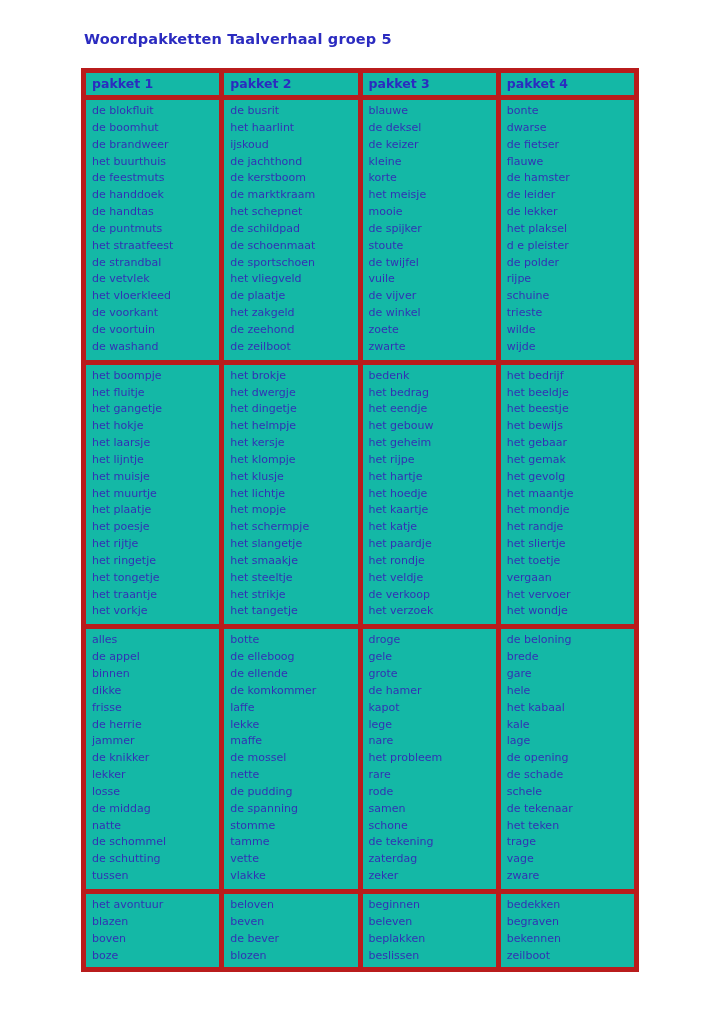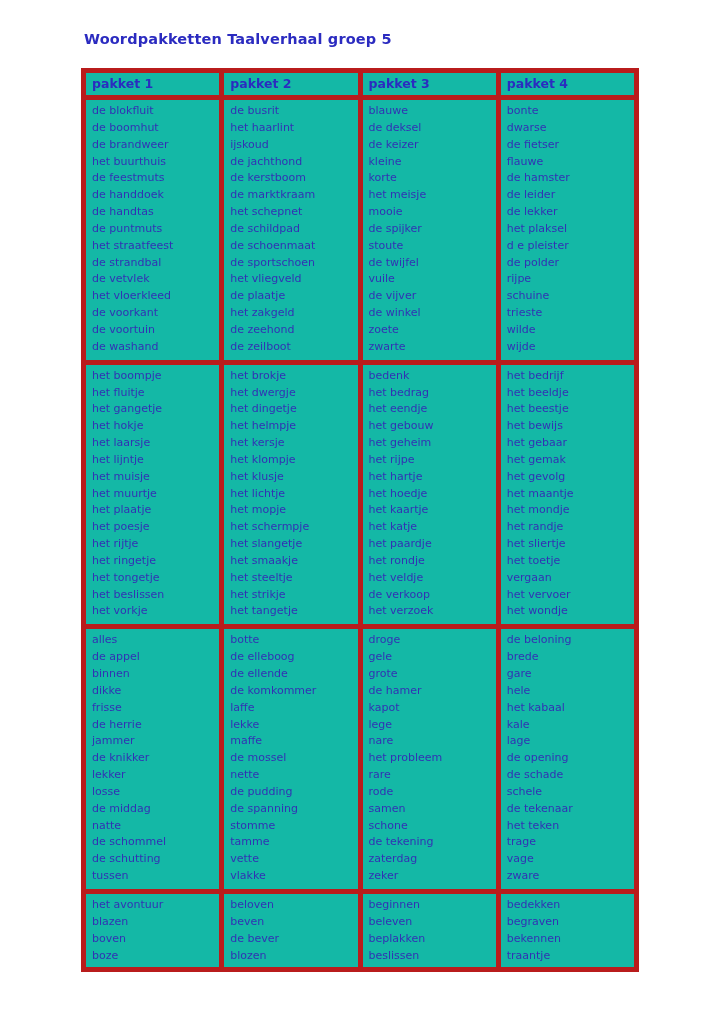--- a/index.html
+++ b/index.html
@@ -185,21 +185,21 @@
               <li>het hokje</li>
               <li>het laarsje</li>
               <li>het lijntje</li>
               <li>het muisje</li>
               <li>het muurtje</li>
               <li>het plaatje</li>
               <li>het poesje</li>
               <li>het rijtje</li>
               <li>het ringetje</li>
               <li>het tongetje</li>
-              <li>het beslissen</li>
+              <li>het traantje</li>
               <li>het vorkje</li>
             </ul>
           </td>
           <td class="list-cell">
             <ul>
               <li>het brokje</li>
               <li>het dwergje</li>
               <li>het dingetje</li>
               <li>het helmpje</li>
               <li>het kersje</li>
@@ -355,20 +355,20 @@
               <li>beleven</li>
               <li>beplakken</li>
               <li>beslissen</li>
             </ul>
           </td>
           <td class="list-cell">
             <ul>
               <li>bedekken</li>
               <li>begraven</li>
               <li>bekennen</li>
-              <li>traantje</li>
+              <li>zeilboot</li>
             </ul>
           </td>
         </tr>
       </tbody>
   </table>
 
 </div>
 
 </body></html>

